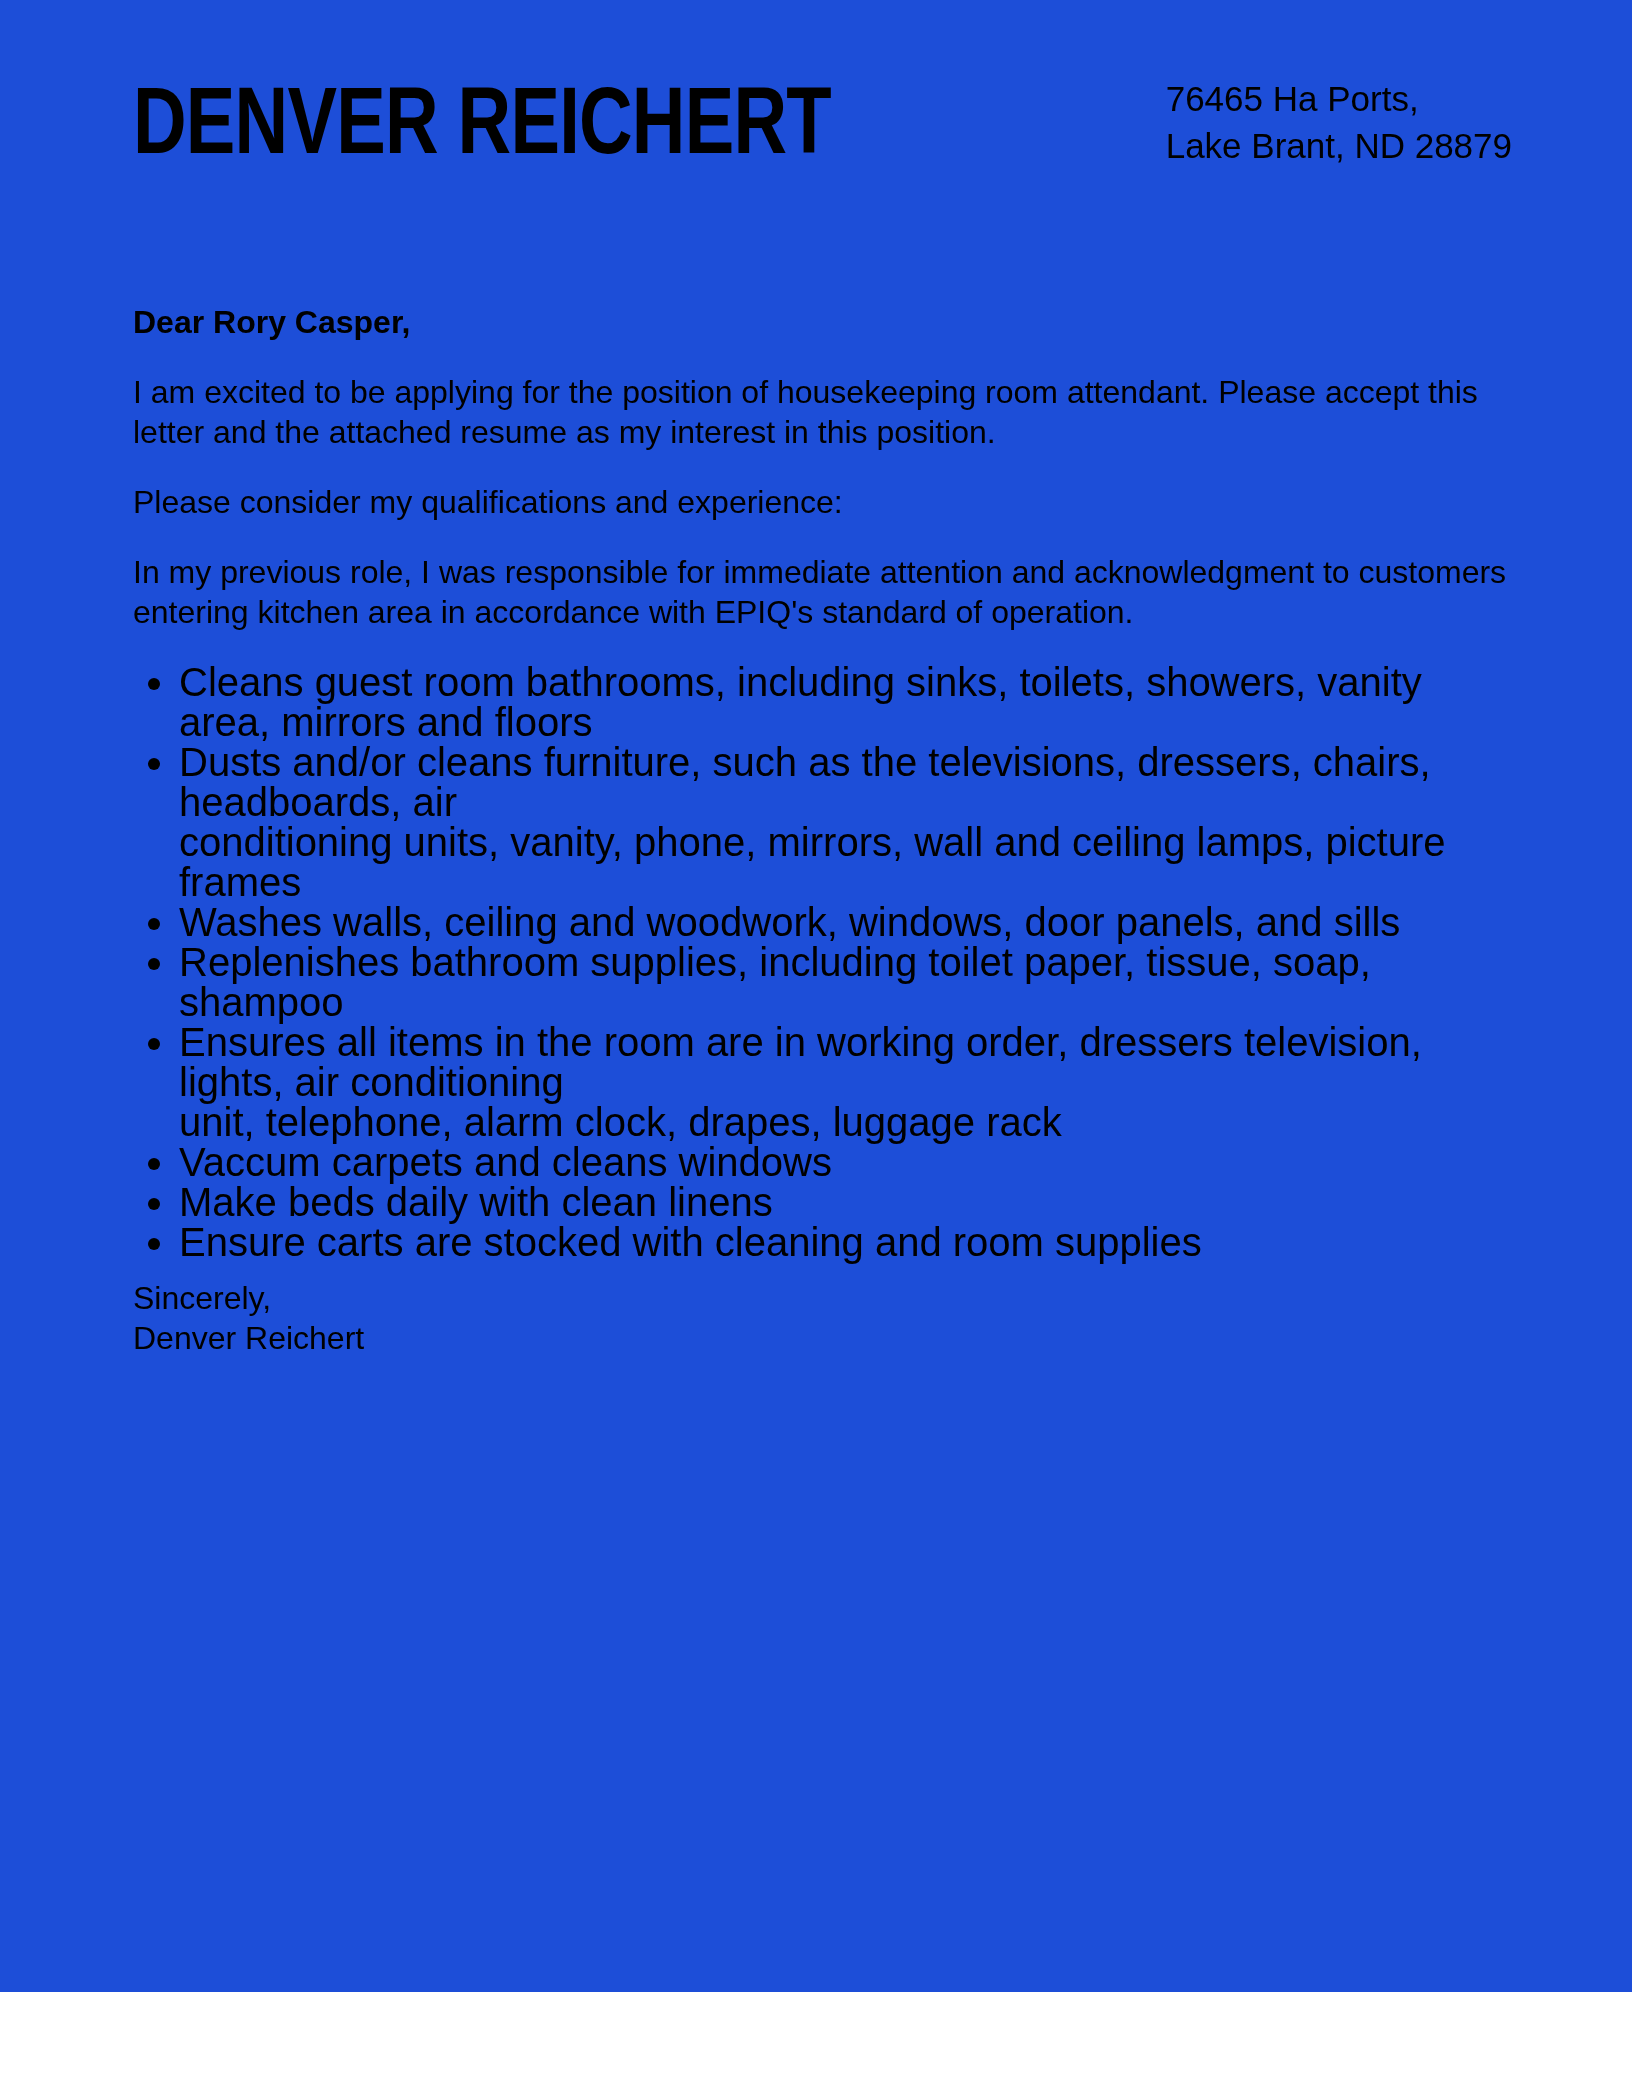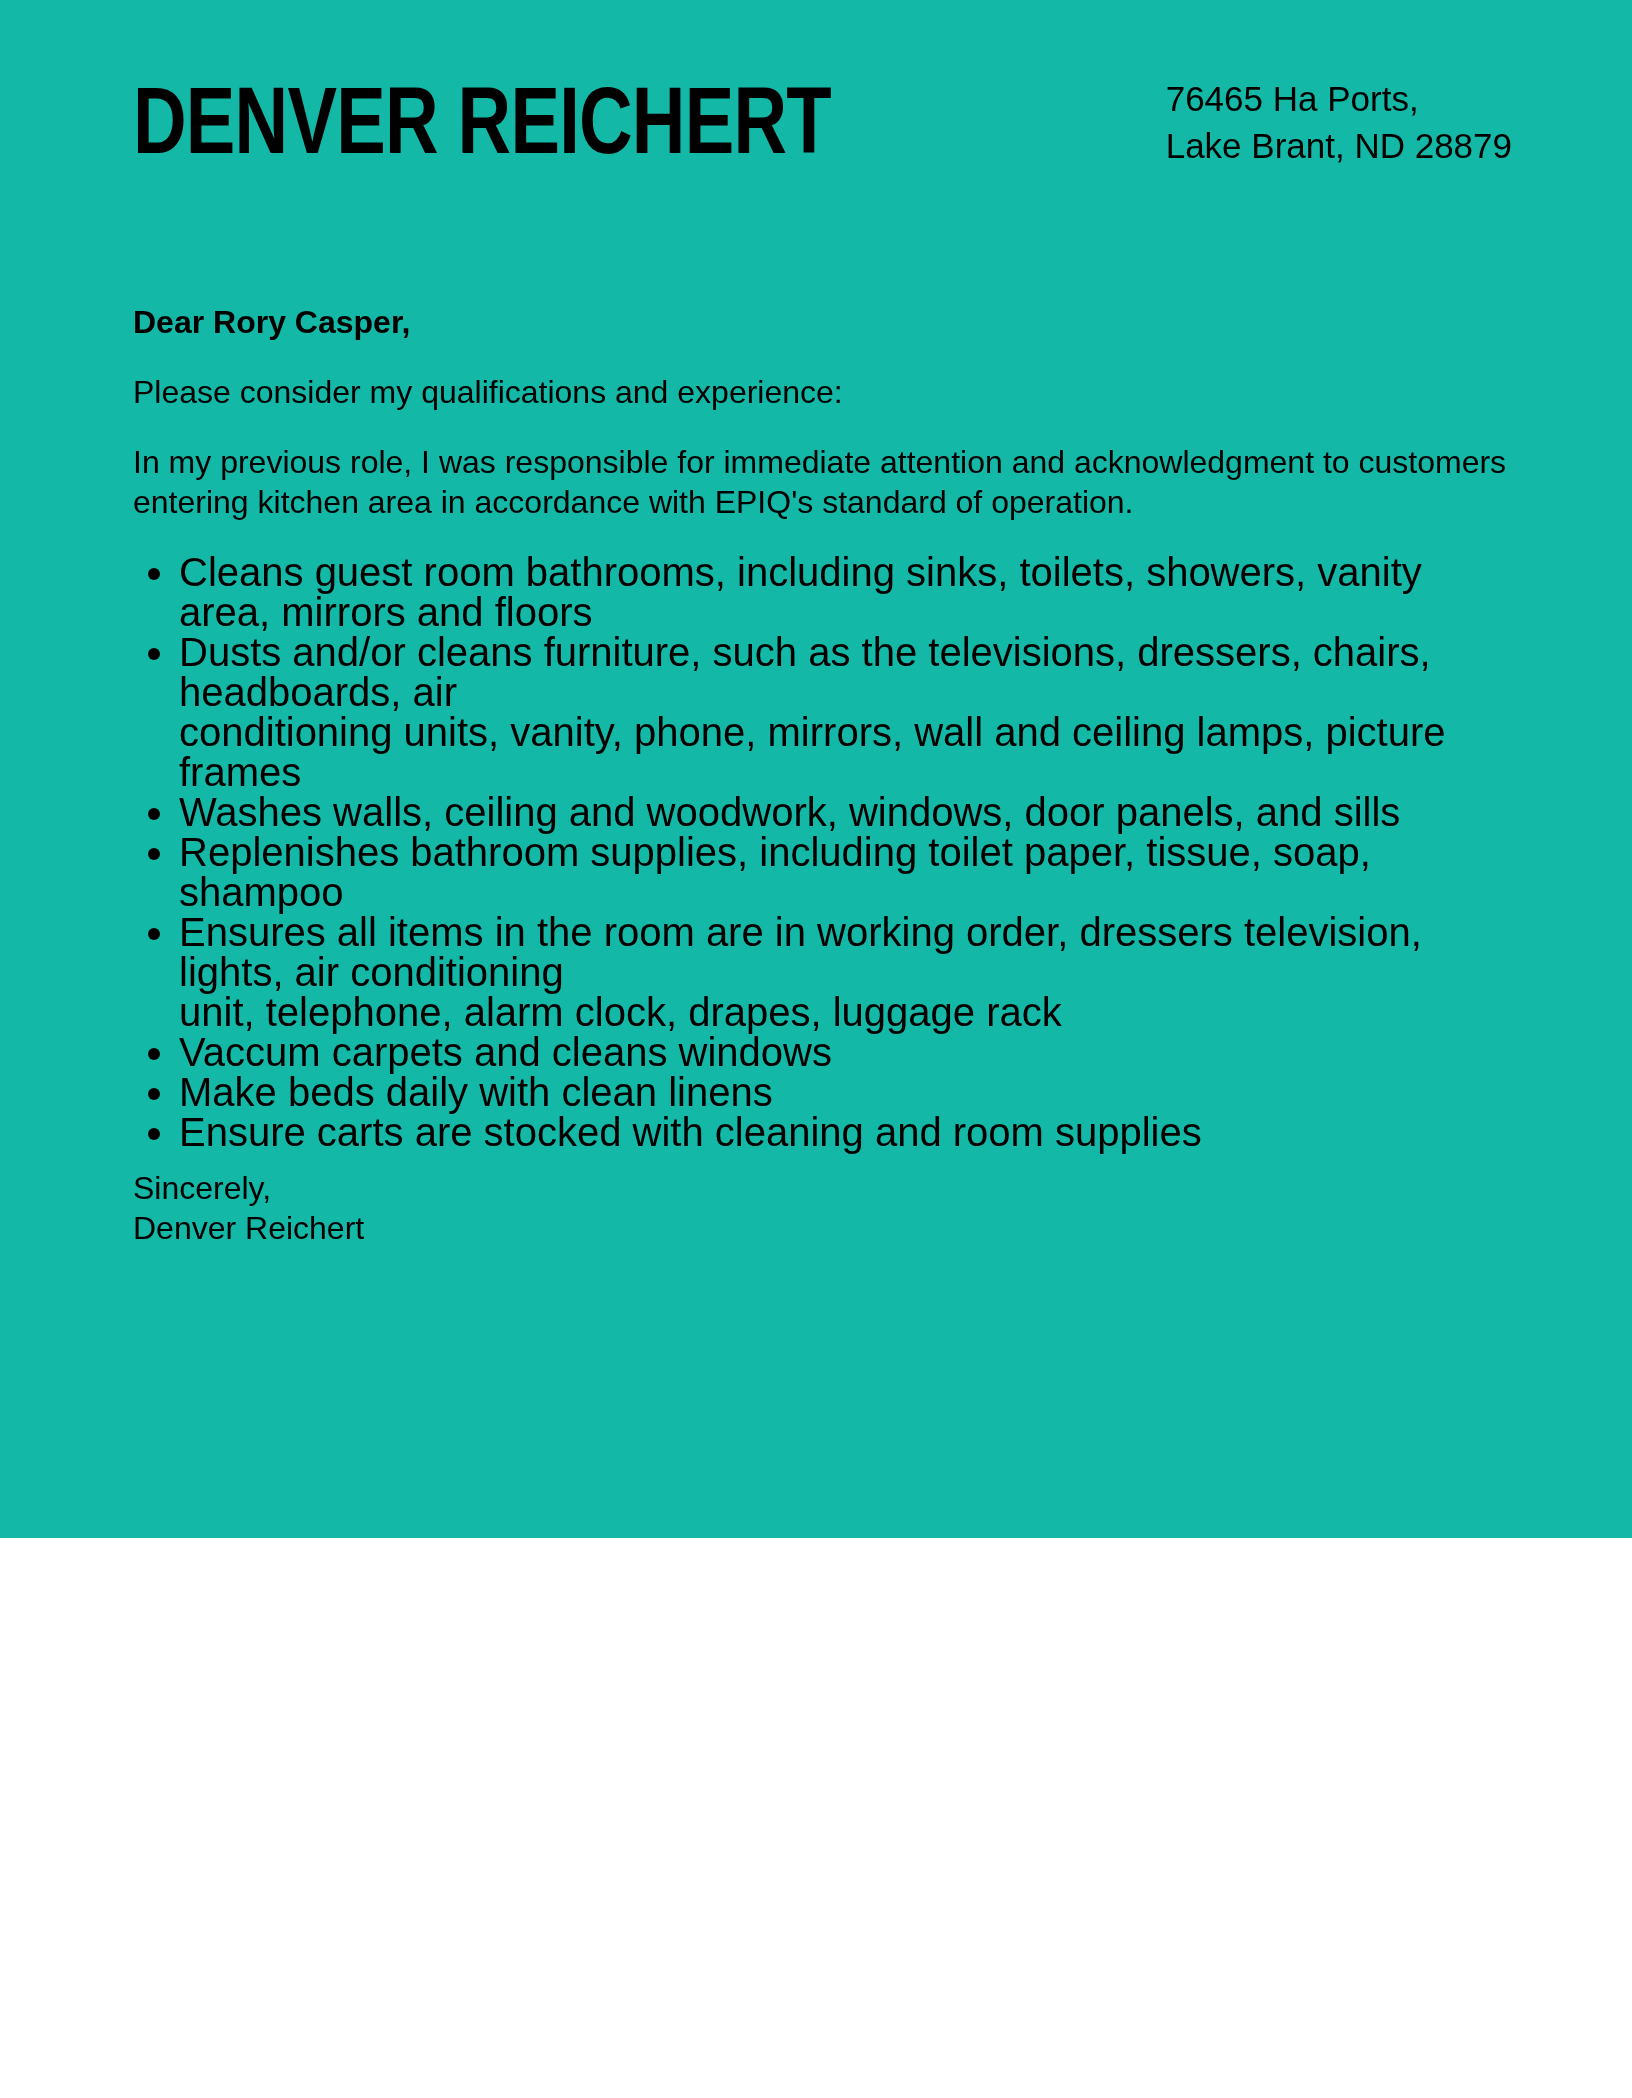--- a/index.html
+++ b/index.html
@@ -3,22 +3,22 @@
 <meta charset="utf-8">
 <style>
   html, body {
     margin: 0;
     padding: 0;
     background: #ffffff;
   }
   .page {
     position: relative;
     width: 1632px;
-    height: 1538px;
-    background: #14b8a6;
+    height: 1992px;
+    background: #1d4ed8;
     color: #000000;
     font-family: "Liberation Sans", "DejaVu Sans", sans-serif;
     overflow: hidden;
     box-sizing: border-box;
   }
   .letter-header {
     display: flex;
     justify-content: space-between;
     align-items: flex-start;
     margin: 75px 120px 0 133px;
@@ -83,20 +83,22 @@
     <div class="sender-address">
       <div>76465 Ha Ports,</div>
       <div>Lake Brant, ND 28879</div>
     </div>
   </header>
 
   <main class="letter-body">
 
     <p class="greeting">Dear Rory Casper,</p>
 
+    <p>I am excited to be applying for the position of housekeeping room attendant. Please accept this
+letter and the attached resume as my interest in this position.</p>
 
     <p>Please consider my qualifications and experience:</p>
 
     <p>In my previous role, I was responsible for immediate attention and acknowledgment to customers
 entering kitchen area in accordance with EPIQ's standard of operation.</p>
 
     <ul class="qualifications">
         <li>Cleans guest room bathrooms, including sinks, toilets, showers, vanity area, mirrors and floors</li>
         <li>Dusts and/or cleans furniture, such as the televisions, dressers, chairs, headboards, air
 conditioning units, vanity, phone, mirrors, wall and ceiling lamps, picture frames</li>

